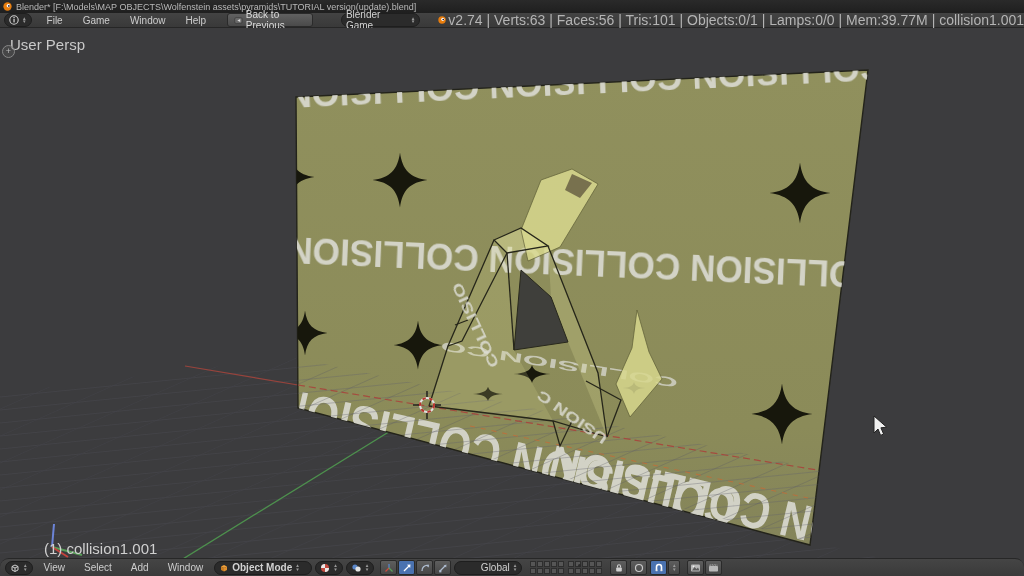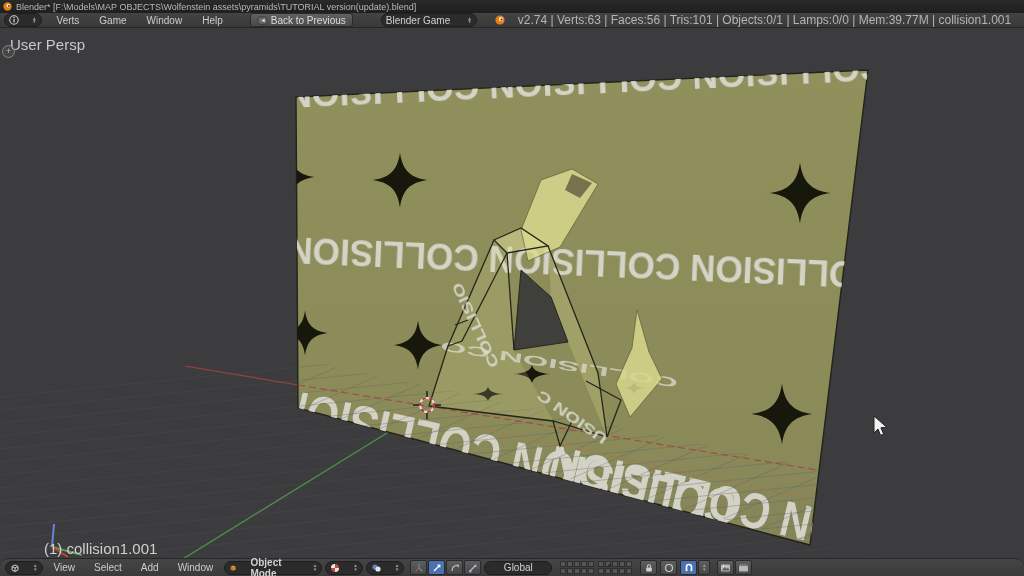--- a/index.html
+++ b/index.html
@@ -10,26 +10,26 @@
   #titlebar{position:absolute;left:0;top:0;width:1024px;height:13px;
     background:linear-gradient(#2a2a2a,#1f1f1f);display:flex;align-items:center;
     color:#b9b9b9;font-size:9px;gap:4px;padding-left:3px;box-sizing:border-box;}
   
   #infobar{position:absolute;left:0;top:13px;width:1024px;height:15px;
     background:linear-gradient(#434343,#393939);border-bottom:1px solid #262626;
     display:flex;align-items:center;gap:2px;padding-left:4px;box-sizing:border-box;
     color:#c6c6c6;font-size:10px;}
   .menu-item{padding:0 9px;color:#cdcdcd;cursor:default;}
   .dd{background:#2b2b2b;border:1px solid #1e1e1e;border-radius:7px;height:12px;
-      display:flex;align-items:center;gap:13px;padding:0 4px;color:#d2d2d2;}
+      display:flex;align-items:center;gap:3px;padding:0 4px;color:#d2d2d2;}
   .btn{background:linear-gradient(#616161,#4a4a4a);border:1px solid #2a2a2a;
       border-radius:3px;height:12px;display:flex;align-items:center;gap:3px;
       padding:0 6px;color:#ddd;}
   .updown{display:flex;flex-direction:column;line-height:3.4px;font-size:4.6px;color:#9a9a9a;}
-  .stats{color:#b4b4b4;font-size:12px;margin-left:11px;white-space:nowrap;}
+  .stats{color:#b4b4b4;font-size:14px;margin-left:0;white-space:nowrap;}
   
   #viewport{position:absolute;left:0;top:28px;width:1024px;height:530px;background:#3c3c3e;}
   #viewlabel{position:absolute;left:10px;top:8px;color:#c9c9c9;font-size:15px;}
   #plusbtn{position:absolute;left:2px;top:17px;width:11px;height:11px;border:1px solid #888;
       border-radius:50%;color:#bbb;font-size:9px;line-height:10px;text-align:center;
       background:rgba(90,90,90,.35);}
   #objlabel{position:absolute;left:44px;top:512px;color:#d0d0d0;font-size:15px;}
   
   #footer{position:absolute;left:0;top:558px;width:1024px;height:18px;
     background:linear-gradient(#454545,#3a3a3a);border-top:1px solid #272727;
@@ -67,25 +67,25 @@
       <svg width="10" height="10" viewBox="0 0 10 10">
         <circle cx="5" cy="5" r="4.2" fill="none" stroke="#cfcfcf" stroke-width="1.1"></circle>
         <rect x="4.4" y="4" width="1.3" height="3.4" fill="#cfcfcf"></rect>
         <rect x="4.4" y="2" width="1.3" height="1.3" fill="#cfcfcf"></rect>
       </svg>
       <span class="updown">
           <span>▲</span>
           <span>▼</span>
         </span>
     </div>
-    <span class="menu-item">Verts</span>
+    <span class="menu-item">File</span>
     <span class="menu-item">Game</span>
     <span class="menu-item">Window</span>
     <span class="menu-item">Help</span>
-    <div class="btn" style="margin-left:16px;">
+    <div class="btn" style="margin-left:10px;">
       <svg width="11" height="9" viewBox="0 0 12 10">
         <rect x="1" y="1" width="10" height="8" rx="2" fill="#6a6a6a" stroke="#333" stroke-width="0.8"></rect>
         <path d="M8.5,3 L4.5,5 L8.5,7 Z" fill="#ddd"></path>
       </svg>
       <span>Back to Previous</span>
     </div>
     <div class="dd" style="margin-left:26px;width:86px;justify-content:space-between;">
       <span>Blender Game</span>
       <span class="updown">
           <span>▲</span>
@@ -417,21 +417,21 @@
       </div>
       <div class="tool">
         <svg width="10" height="10" viewBox="0 0 10 10">
           <line x1="2" y1="8" x2="7" y2="3" stroke="#aebcd0" stroke-width="1.3"></line>
           <rect x="1.2" y="7.2" width="2.2" height="2.2" fill="#aebcd0"></rect>
           <polygon points="8.5,1.5 8.2,4.6 5.6,2.4" fill="#aebcd0"></polygon>
         </svg>
       </div>
     </div>
 
-    <div class="dd" style="width:58px;justify-content:flex-start;flex-direction:column;">
+    <div class="dd" style="width:58px;justify-content:flex-end;">
       <span>Global</span>
       <span class="updown">
           <span>▲</span>
           <span>▼</span>
         </span>
     </div>
 
     <div class="layers">
       <div class="lblock">
         <span class="lcell"></span>

